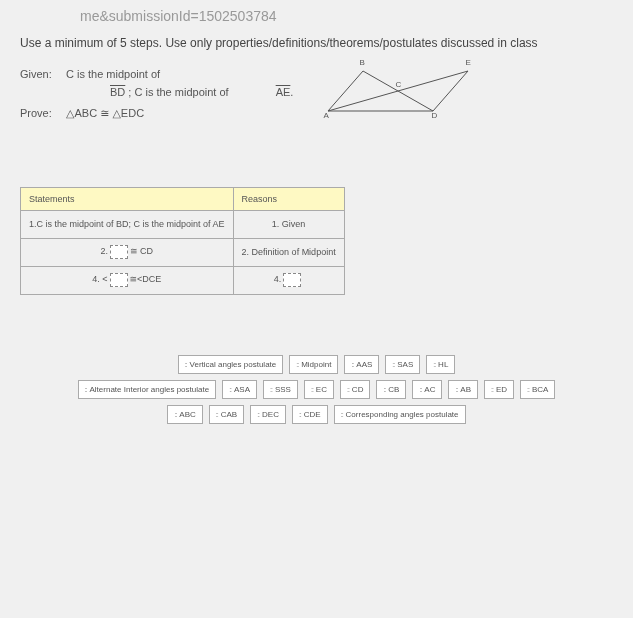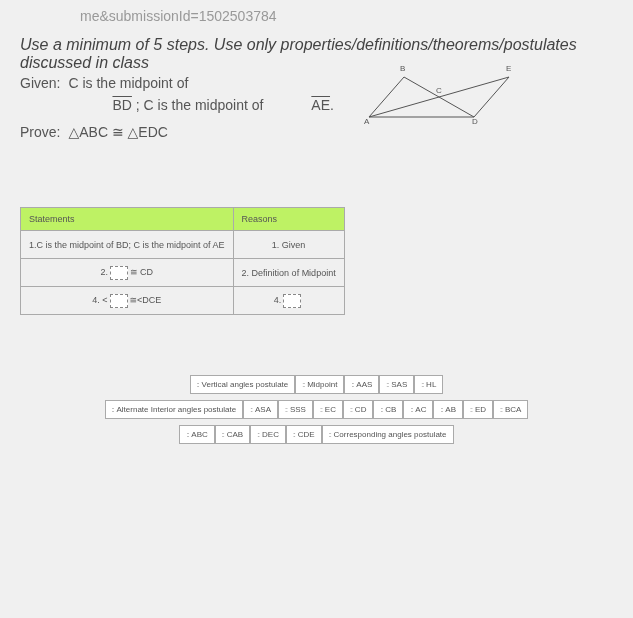--- a/index.html
+++ b/index.html
@@ -11,32 +11,31 @@
       color: #555;
       padding: 8px 20px 20px 20px;
     }
     .url-fragment {
       font-size: 14px;
       color: #999;
       margin-bottom: 12px;
       margin-left: 60px;
     }
     .instructions {
-      font-style: italic;
-      font-size: 16px;
+      font-size: 12px;
       color: #444;
-      margin-bottom: 0;
+      margin-bottom: 16px;
     }
     .problem-header {
       display: flex;
       gap: 20px;
       margin-bottom: 60px;
     }
     .given-prove {
-      font-size: 14px;
+      font-size: 11px;
       line-height: 1.6;
     }
     .given-prove .row { display: flex; gap: 8px; margin-bottom: 4px; }
     .given-prove .label { min-width: 38px; }
     .overline { text-decoration: overline; padding-left: 44px; }
     .diagram { position: relative; width: 150px; height: 50px; margin-left: 10px; }
     .diagram svg { width: 100%; height: 100%; }
     .diagram-label { position: absolute; font-size: 8px; color: #555; }
 
     table.proof {
@@ -45,21 +44,21 @@
       font-size: 9px;
     }
     table.proof th, table.proof td {
       border: 1px solid #aaa;
       padding: 6px 8px;
       text-align: left;
       vertical-align: middle;
     }
     table.proof th {
       font-weight: normal;
-      background: #bef264;
+      background: #fef9c3;
     }
     table.proof td { height: 28px; text-align: center; }
 
     .blank {
       display: inline-block;
       min-width: 18px;
       height: 14px;
       border: 1px dashed #888;
       background: #fff;
       vertical-align: middle;
@@ -68,20 +67,21 @@
 
     .word-bank {
       margin-top: 60px;
       display: flex;
       flex-direction: column;
       gap: 6px;
       align-items: center;
     }
     .word-bank-row {
       display: flex;
+      gap: 6px;
       justify-content: center;
       flex-wrap: wrap;
     }
     .tile {
       border: 1px solid #aaa;
       background: #fff;
       padding: 4px 6px;
       font-size: 8px;
       color: #555;
       display: inline-flex;

